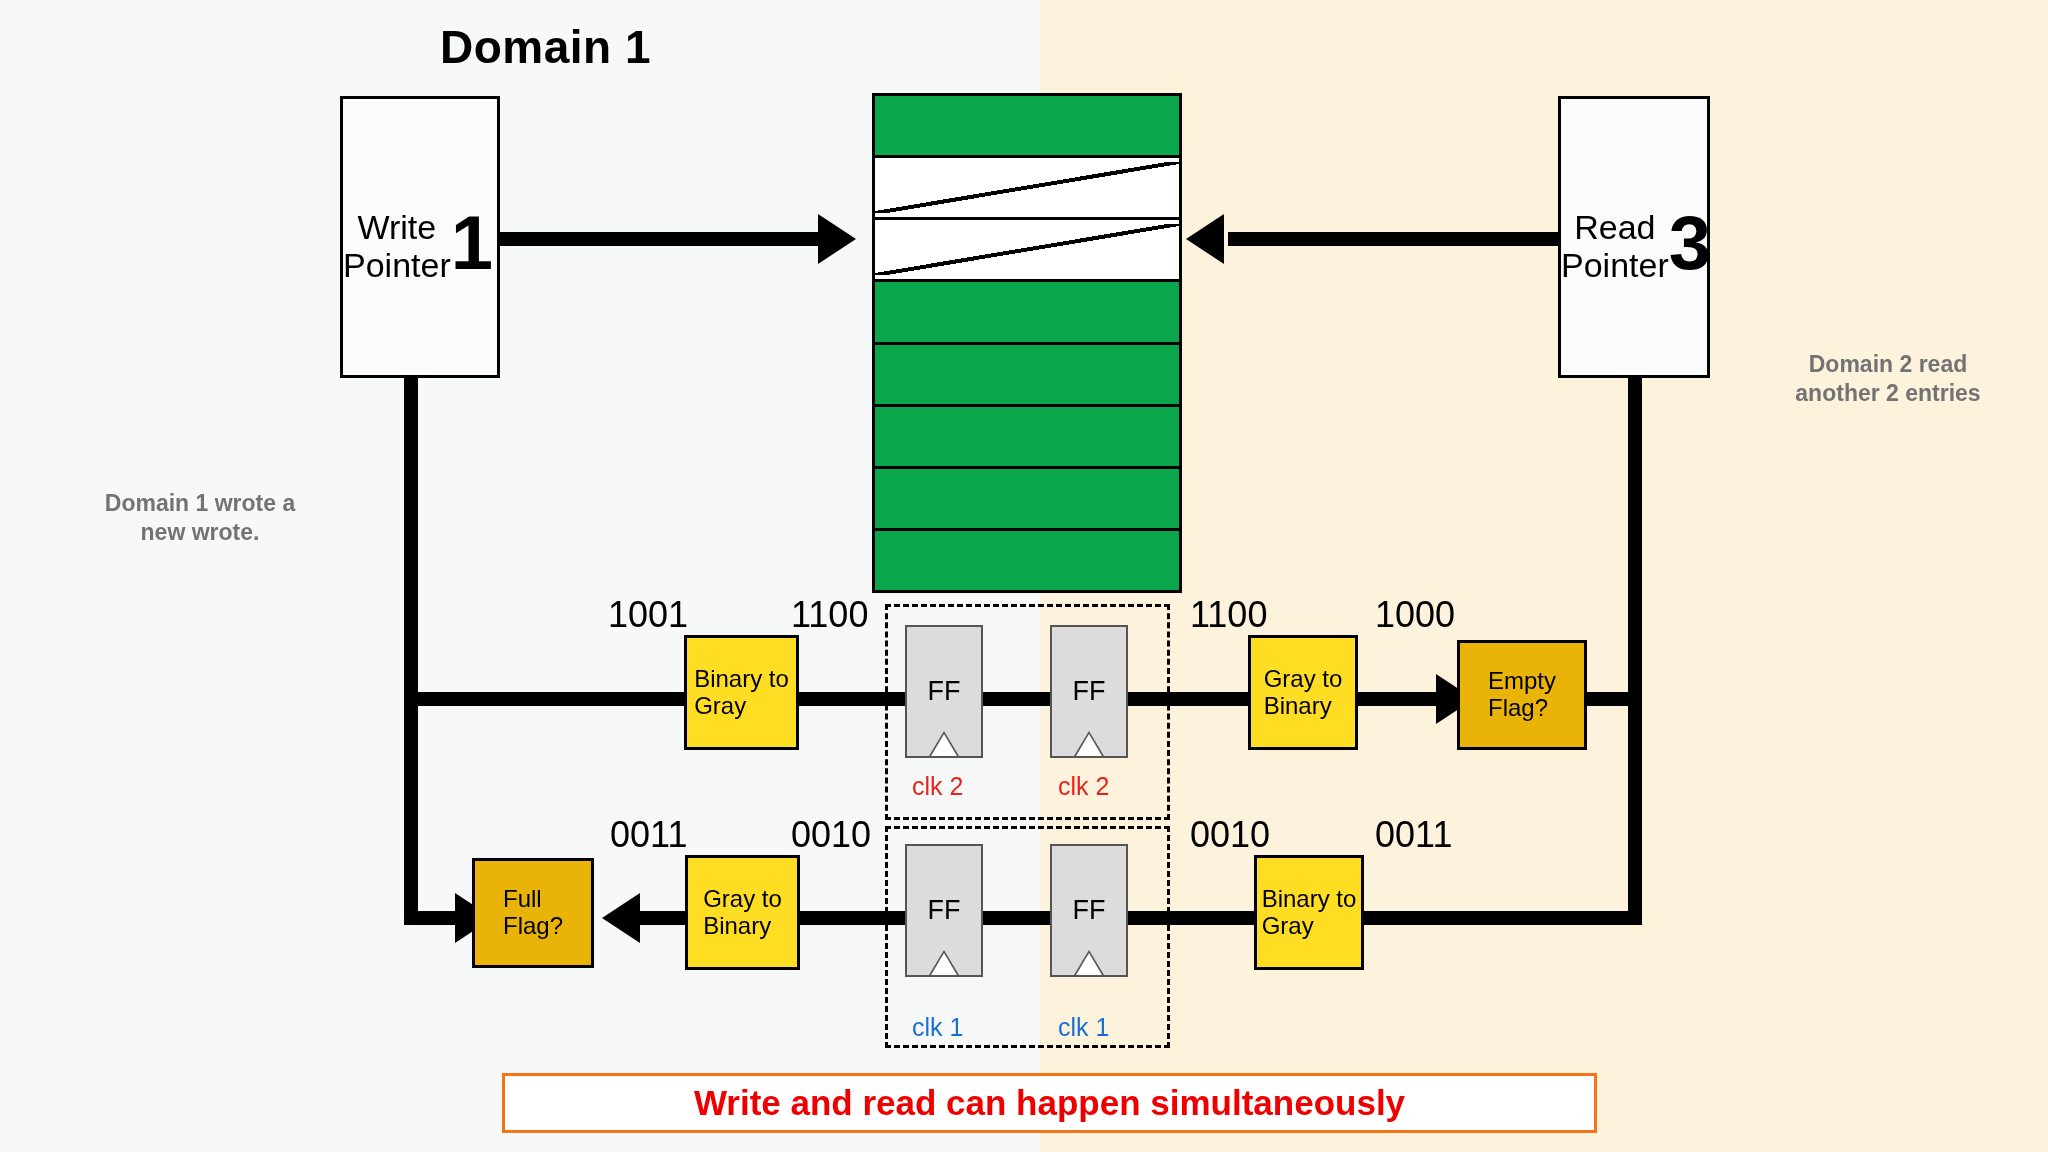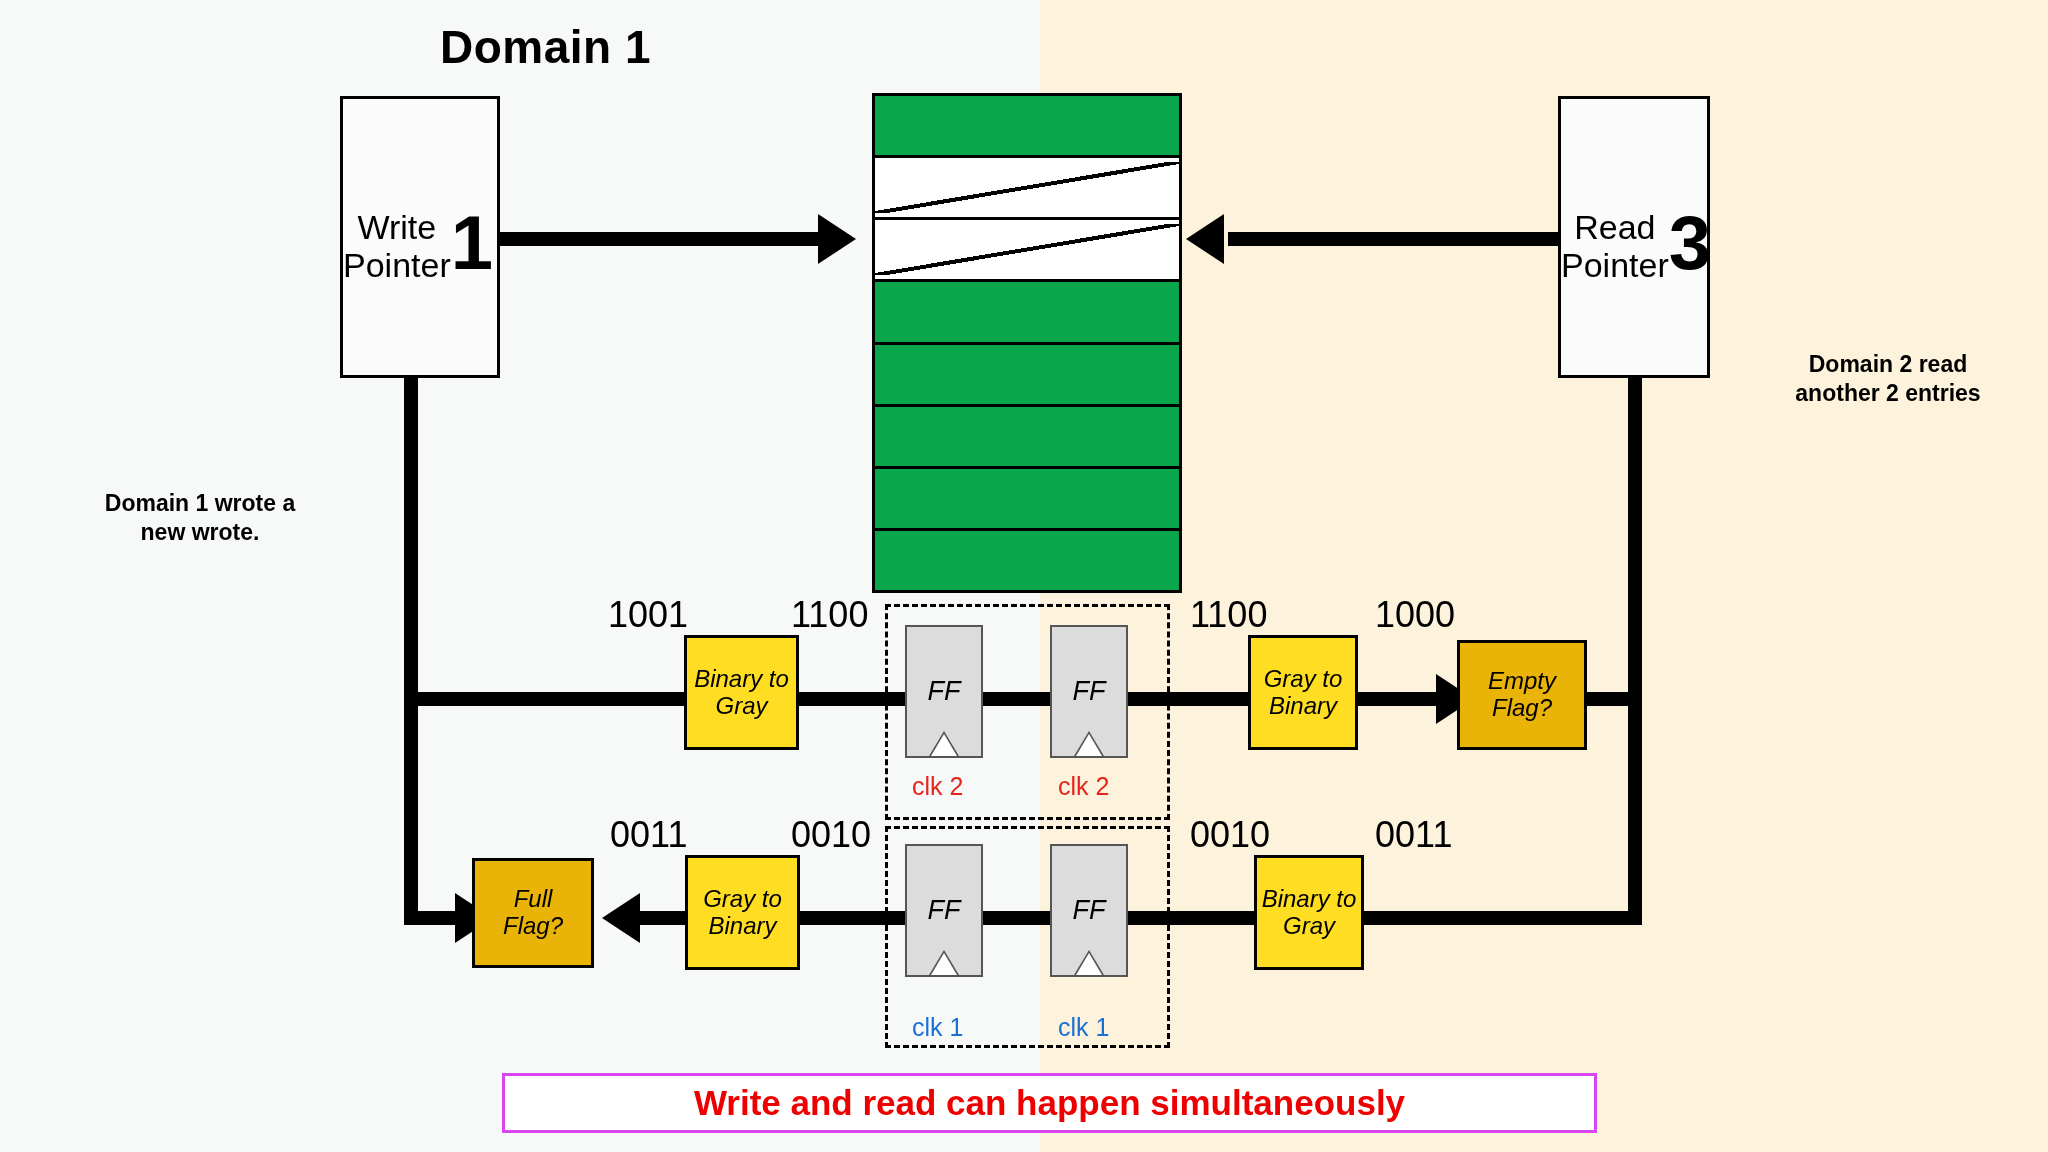--- a/index.html
+++ b/index.html
@@ -48,22 +48,22 @@
   .cell.empty::after{
     content:"";position:absolute;left:0;top:4px;width:100%;height:calc(100% - 8px);
     background:linear-gradient(to bottom right,
       transparent calc(50% - 2px), #000 calc(50% - 2px),
       #000 calc(50% + 2px), transparent calc(50% + 2px));
   }
 
   
   .box{
     position:absolute;box-sizing:border-box;border:3px solid #000;
-    display:flex;align-items:center;justify-content:center;text-align:center;
-    color:#000;line-height:1.12;font-style:italic;
+    display:flex;align-items:center;justify-content:center;
+    color:#000;line-height:1.12;
   }
   .box.yellow{background:#ffdd22;font-size:24px;font-weight:500;}
   .box.flag{background:#eab308;font-size:24px;}
   .box.ff{
     background:#dcdcdc;border:2px solid #555;font-size:27px;
     align-items:center;justify-content:center;
   }
   .ff-tri{
     position:absolute;left:50%;bottom:0;transform:translateX(-50%);
     width:0;height:0;border-left:13px solid transparent;
@@ -100,28 +100,28 @@
     position:absolute;font-size:36px;color:#000;white-space:nowrap;
   }
 
   
   .clk{position:absolute;font-size:25px;white-space:nowrap;}
   .clk.red{color:#e8231c;}
   .clk.blue{color:#1a6fd4;}
 
   
   .annot{
-    position:absolute;font-size:23px;font-weight:bold;color:#000000;
+    position:absolute;font-size:23px;font-weight:bold;color:#737373;
     text-align:center;line-height:1.25;
   }
 
   
   #banner{
     position:absolute;left:502px;top:1073px;width:1095px;height:60px;
-    background:#ffffff;border:3px solid #d946ef;box-sizing:border-box;
+    background:#ffffff;border:3px solid #f97316;box-sizing:border-box;
     display:flex;align-items:center;justify-content:center;
   }
   #banner span{
     color:#ee0000;font-size:35px;font-weight:bold;white-space:nowrap;
   }
 </style>
 </head>
 <body>
 
 <div id="stage">

